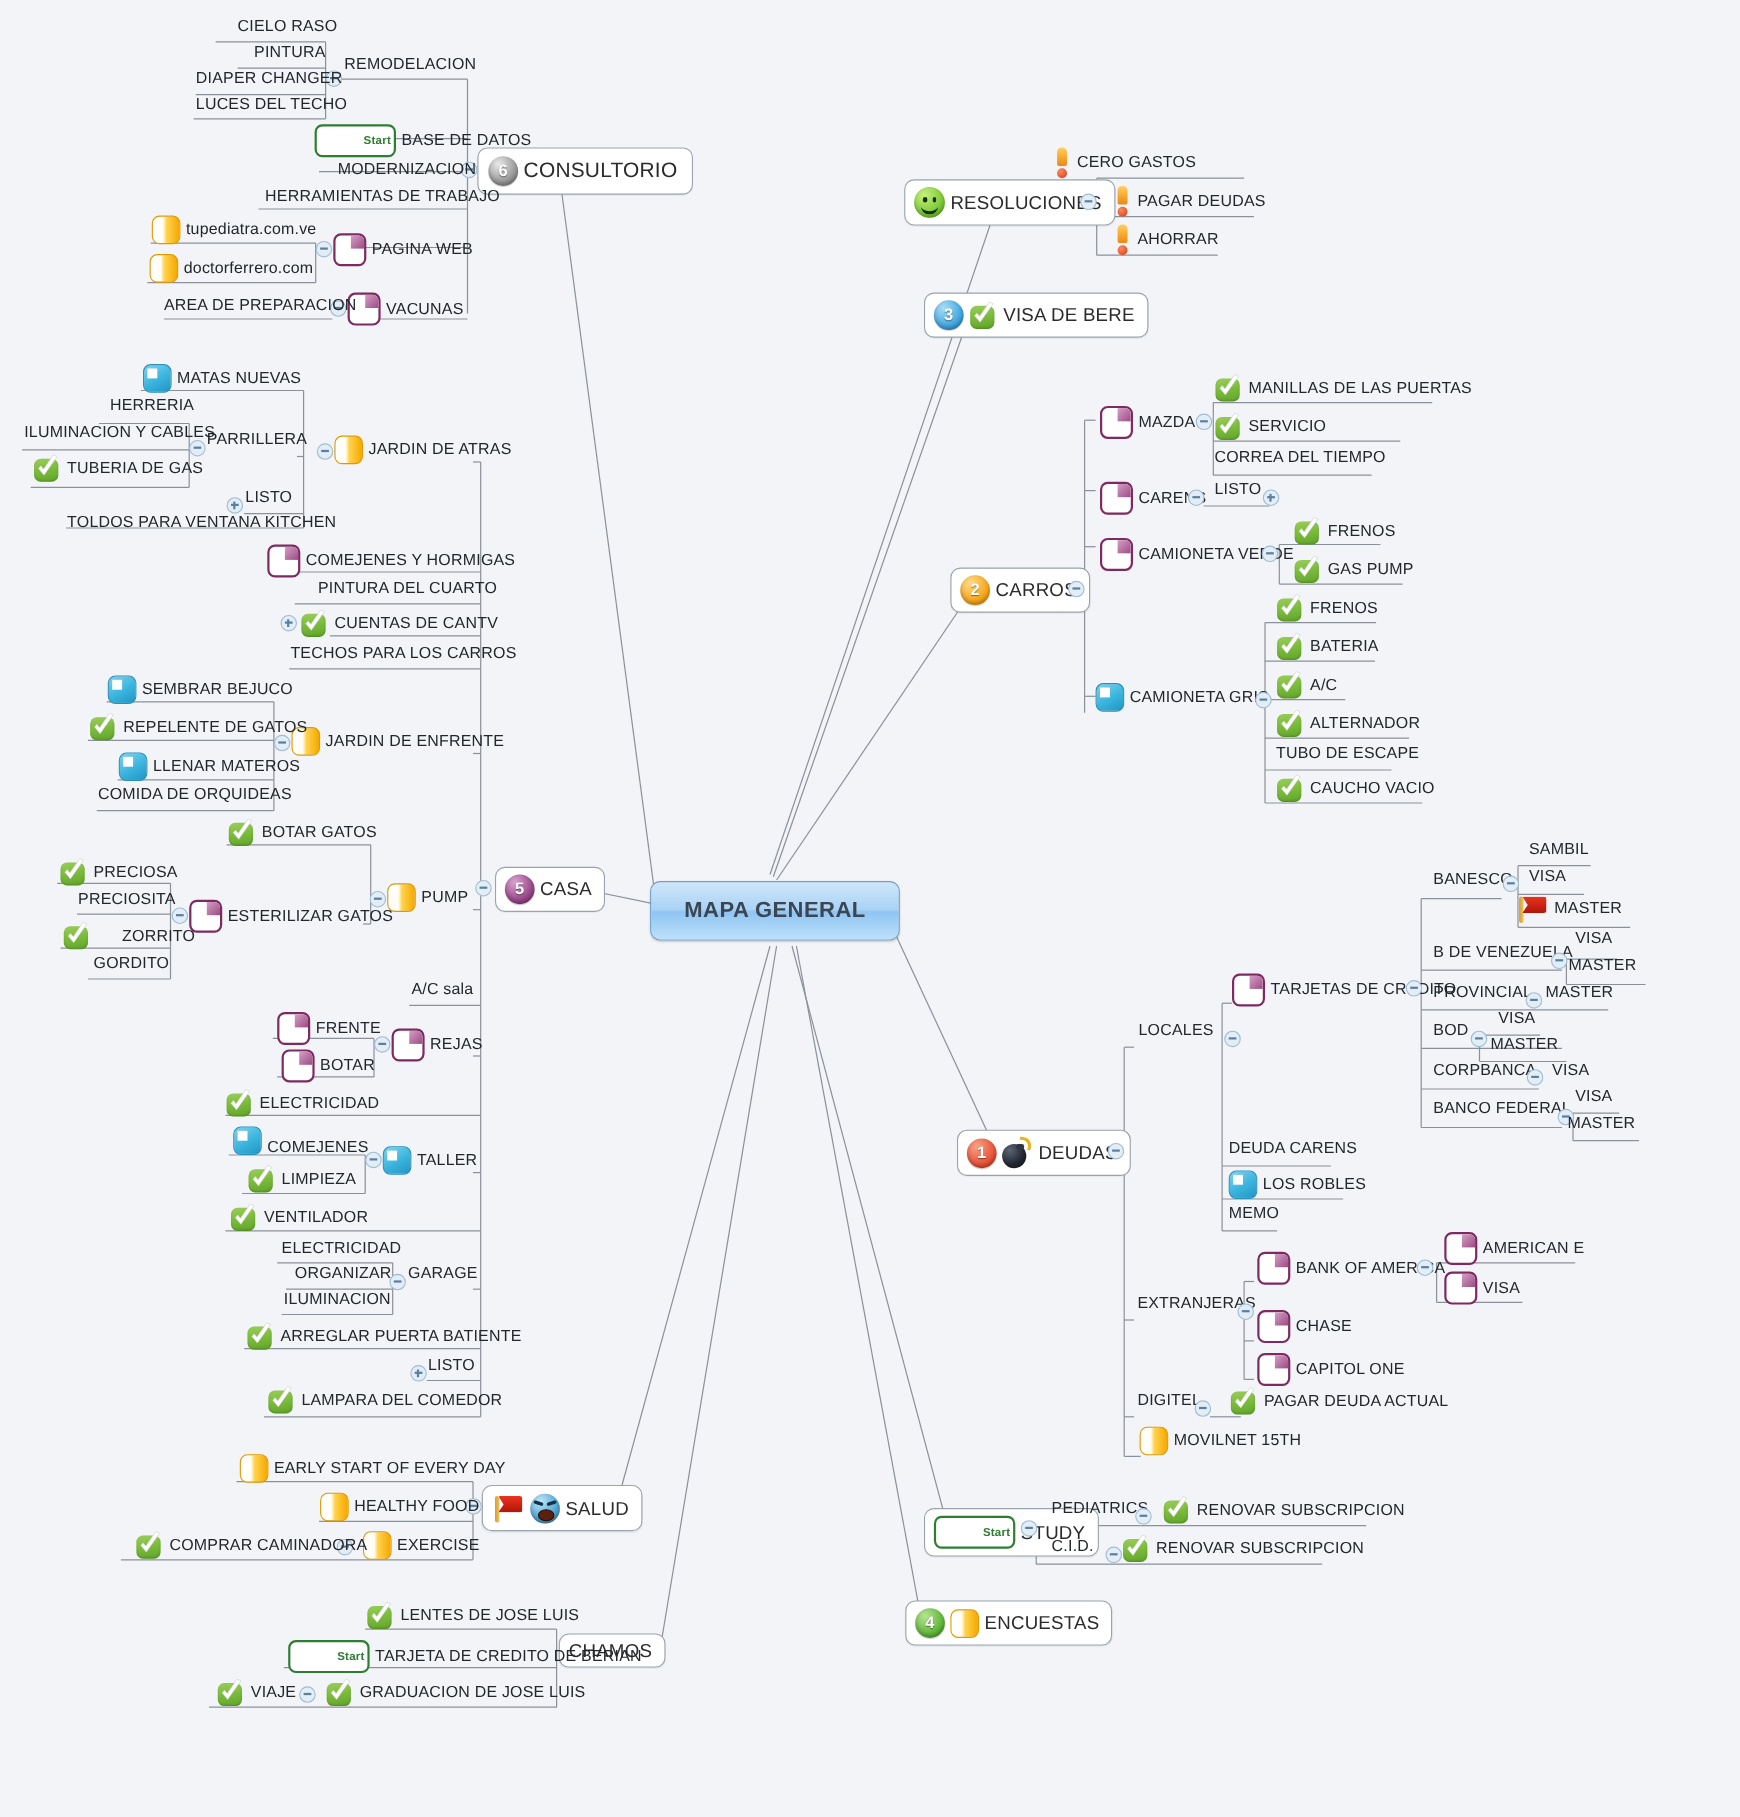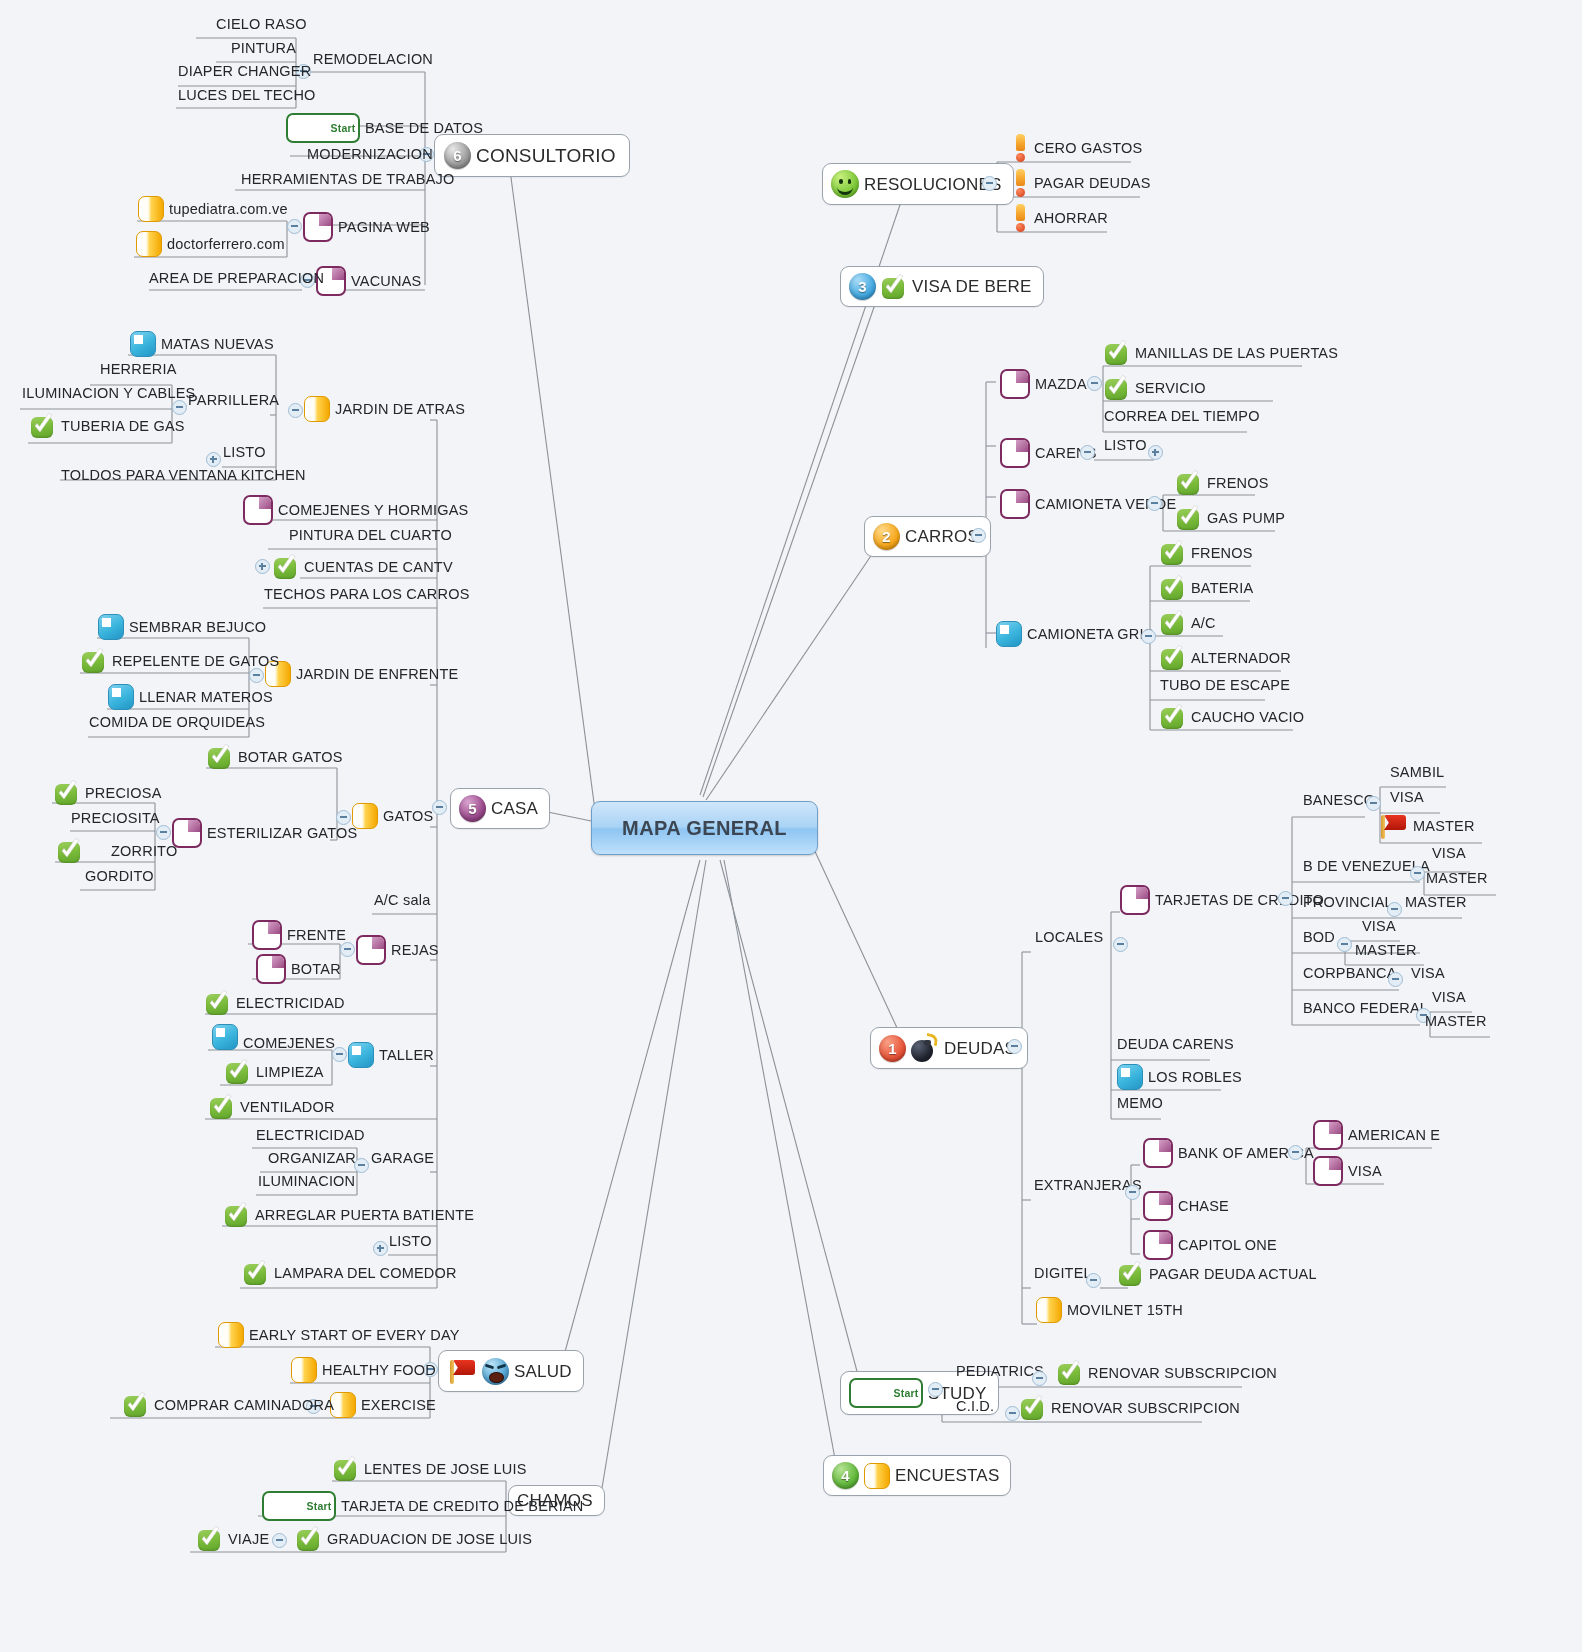--- a/index.html
+++ b/index.html
@@ -506,21 +506,21 @@
   <div class="node leaf" style="left:108px;top:684px;">
     <span class="ic ic-blue"></span>
     <span class="tx">LLENAR MATEROS</span>
     </div>
   <div class="node leaf" style="left:89px;top:715px;">
     <span class="tx">COMIDA DE ORQUIDEAS</span>
     </div>
 
   <div class="node leaf" style="left:352px;top:803px;">
     <span class="ic ic-yellow"></span>
-    <span class="tx">GATOS</span>
+    <span class="tx">PUMP</span>
     </div>
   <span class="hndl" style="left:336px;top:810px;"></span>
 
   <div class="node leaf" style="left:207px;top:744px;">
     <span class="ic ic-check">
         <i></i>
         <svg width="26" height="26" viewBox="0 0 26 26">
           <path d="M5 13 L10 19 L22 2 L18.5 0.5 L9.6 13.5 L7 10.5 Z" fill="#ffffff" stroke="#cfcfcf" stroke-width="0.6"></path>
         </svg>
       </span>
@@ -733,21 +733,21 @@
   <div class="node boxed small" style="left:822px;top:163px;">
     <span class="ic ic-smile">
         <span class="e l"></span>
         <span class="e r"></span>
         <span class="m"></span>
       </span>
     <span class="tx">RESOLUCIONES</span>
   </div>
   <span class="hndl" style="left:982px;top:176px;"></span>
 
-  <div class="node leaf" style="left:1013px;top:134px;">
+  <div class="node leaf" style="left:958px;top:134px;">
     <span class="ic ic-excl"></span>
     <span class="tx">CERO GASTOS</span>
     </div>
   <div class="node leaf" style="left:1013px;top:169px;">
     <span class="ic ic-excl"></span>
     <span class="tx">PAGAR DEUDAS</span>
     </div>
   <div class="node leaf" style="left:1013px;top:204px;">
     <span class="ic ic-excl"></span>
     <span class="tx">AHORRAR</span>

